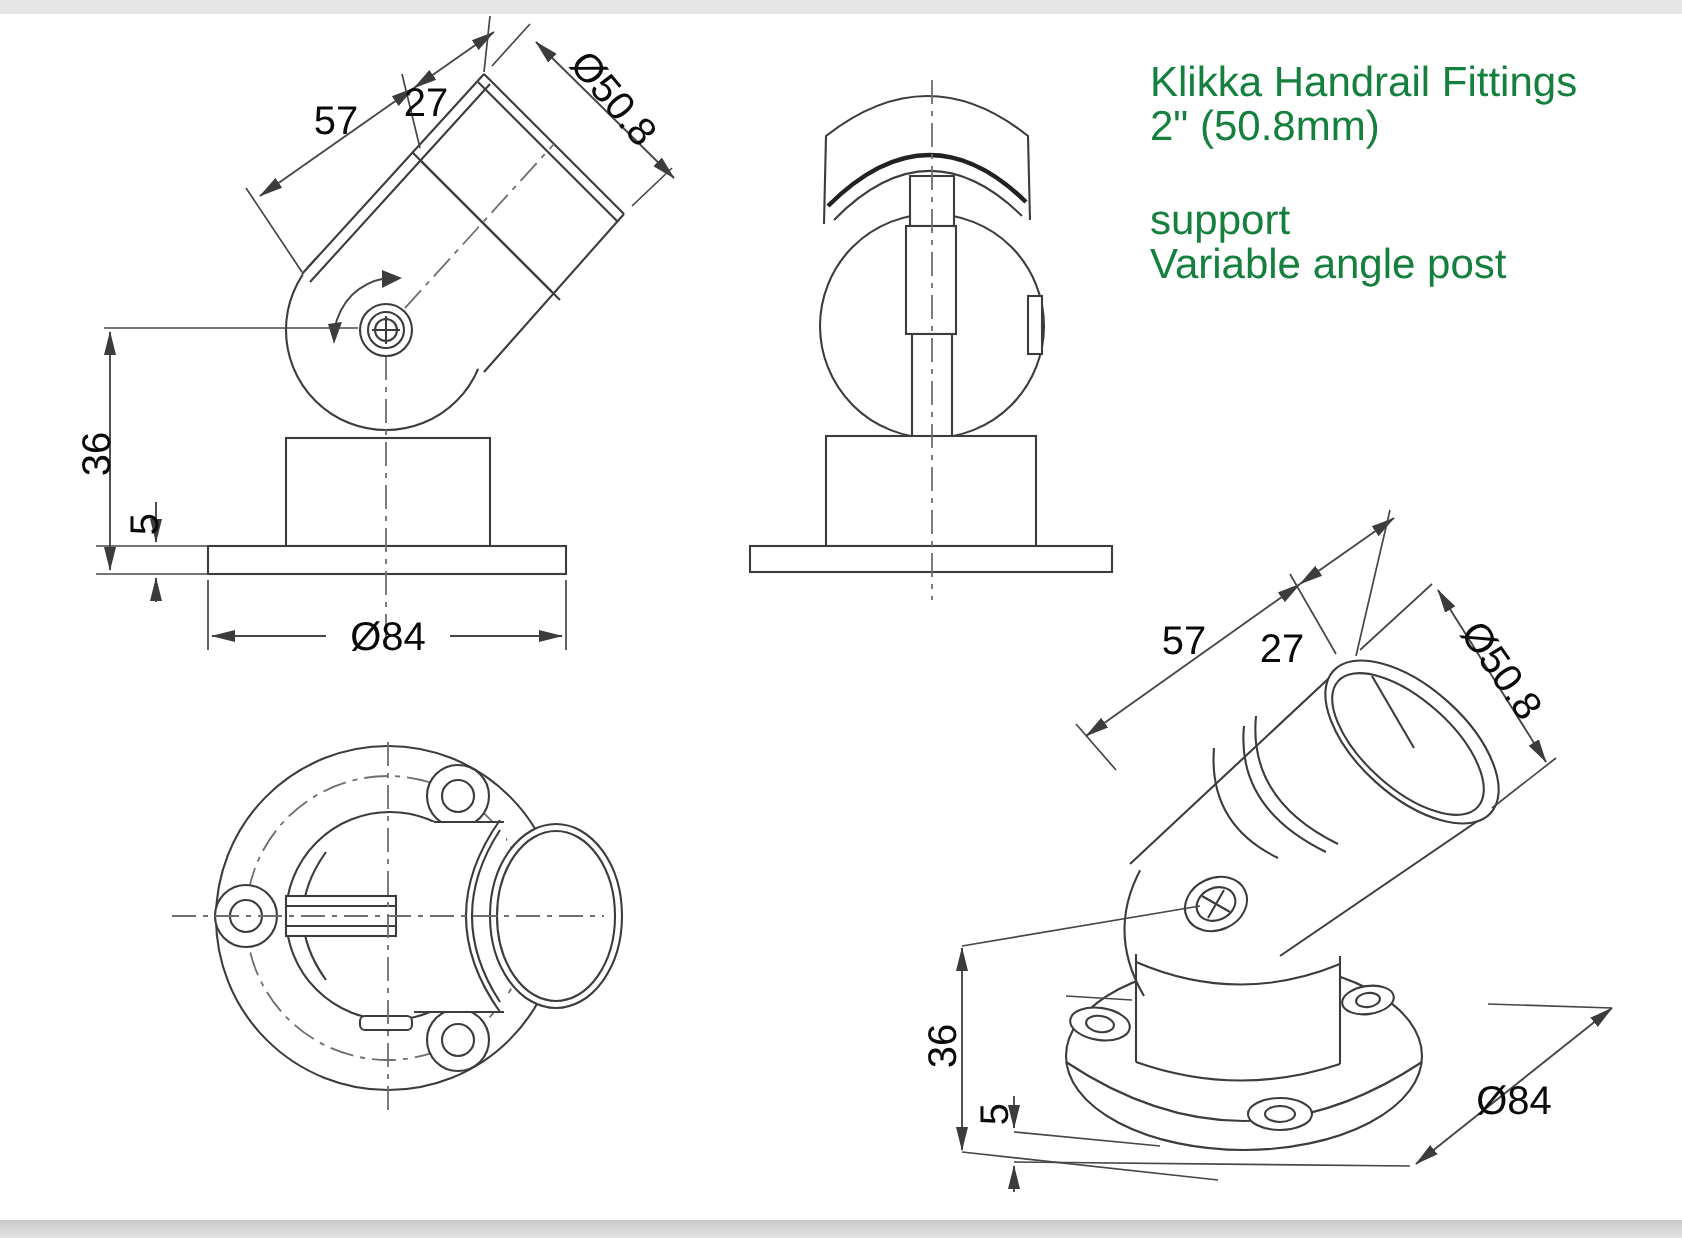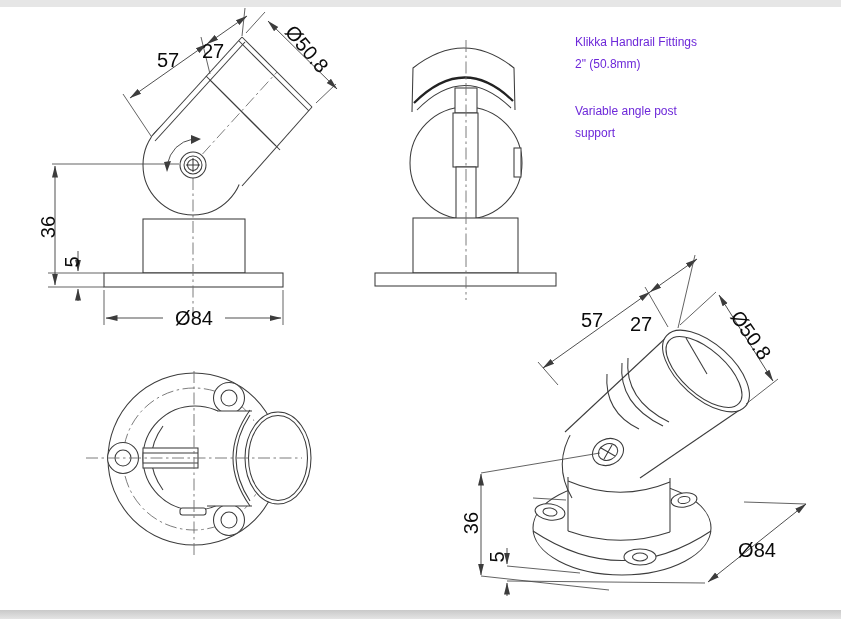--- a/index.html
+++ b/index.html
@@ -13,22 +13,22 @@
   .ln  {fill:none;stroke:#3c3c3c;stroke-width:1.05;}
   .lnf {fill:#ffffff;stroke:#3c3c3c;stroke-width:1.05;}
   .lnb {fill:none;stroke:#222222;stroke-width:2.2;}
   .fillw{fill:#ffffff;stroke:none;}
   .cl  {fill:none;stroke:#6e6e6e;stroke-width:0.9;stroke-dasharray:12 3.5 2.5 3.5;}
   .dim {fill:none;stroke:#474747;stroke-width:0.95;}
   .wit {fill:none;stroke:#474747;stroke-width:0.85;}
   .dimtext{font-family:"Liberation Sans",sans-serif;font-size:20px;fill:#0a0a0a;text-anchor:middle;}
   .arrfill{fill:#3c3c3c;}
   
-  #info{position:absolute;left:575px;top:31px;width:235px;color:#6d28d9;
-        font-size:12px;line-height:22px;}
+  #info{position:absolute;left:575px;top:31px;width:235px;color:#15803d;
+        font-size:21px;line-height:22px;}
   #info .para{margin:0 0 25px 0;}
 </style>
 </head>
 <body>
 
 <div id="sheet">
   <div id="topbar"></div>
 
   <svg id="drawing" width="841" height="619" viewBox="0 0 841 619" xmlns="http://www.w3.org/2000/svg">
     <defs>
@@ -178,19 +178,19 @@
       <text class="dimtext" x="757" y="557">Ø84</text>
     </g>
   </svg>
 
   <div id="info">
     <div class="para">
       <div>Klikka Handrail Fittings</div>
       <div>2" (50.8mm)</div>
     </div>
     <div class="para">
+      <div>support</div>
       <div>Variable angle post</div>
-      <div>support</div>
     </div>
   </div>
 
   <div id="bottombar"></div>
 </div>
 
 </body></html>

